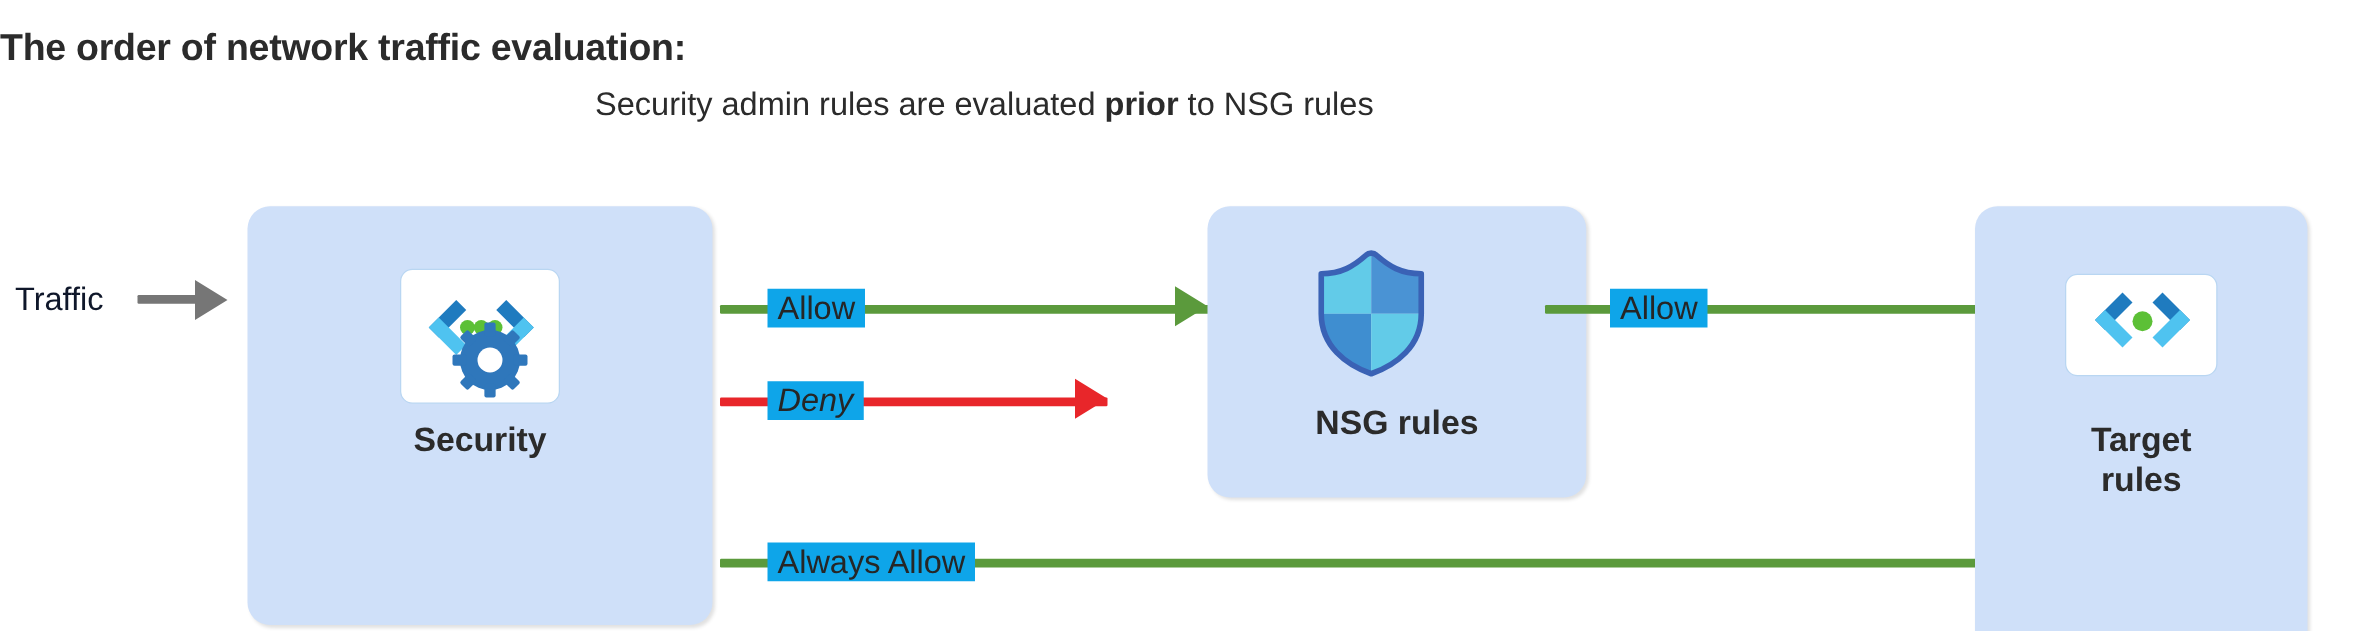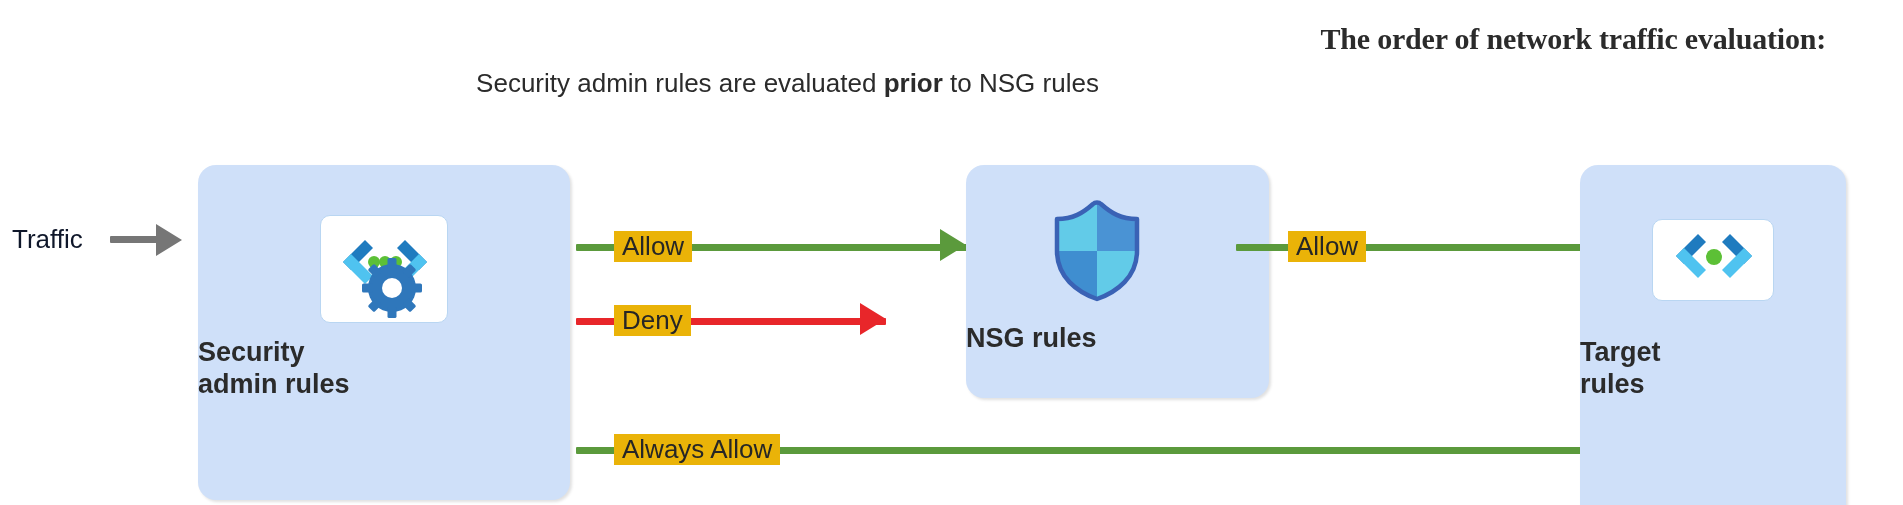--- a/index.html
+++ b/index.html
@@ -9,44 +9,44 @@
     font-family:"Liberation Sans","DejaVu Sans",sans-serif;
     color:#262626;
     overflow:hidden;
     position:relative;
   }
   #stage{position:absolute;left:0;top:0;width:1903px;height:505px;}
 
   
   .title{
     position:absolute;left:0;top:22px;width:1826px;
-    text-align:right;
+    text-align:left;
     font-size:30px;font-weight:bold;letter-spacing:-0.2px;
     color:#2b2b2b;
     white-space:nowrap;
-    font-family:Liberation Serif, serif;
   }
   .subtitle{
     position:absolute;left:0;top:68px;width:1575px;
     text-align:center;
     font-size:26px;font-weight:normal;
     color:#2b2b2b;
     white-space:nowrap;
   }
   .subtitle b{font-weight:bold;}
 
   
   .nodebox{
     position:absolute;
     background:#cfe0f9;
     border-radius:18px;
     box-shadow:2px 2px 3px rgba(0,0,0,0.12);
   }
   .nodebox .caption{
     position:absolute;left:0;width:100%;
+    text-align:center;
     font-size:27px;font-weight:bold;
     color:#2b2b2b;
     line-height:1.18;
   }
 
   
   .icon-chip{
     position:absolute;
     background:#ffffff;
     border:1px solid #b9d6f2;
@@ -69,21 +69,21 @@
   .head.green{border-left:26px solid #5b9a3c;}
   .head.red{border-left:26px solid #e8262a;}
   .head.gray{border-left:26px solid #767676;}
 
   .edge-label{
     position:absolute;
     font-size:26px;
     color:#262626;
     white-space:nowrap;
     text-align:center;
-    background:#eab308;
+    background:#0ea5e9;
     padding:0 8px;
   }
   .plain-label{
     position:absolute;
     font-size:26px;
     color:#0f172a;
     white-space:nowrap;
   }
 </style>
 </head>
@@ -123,31 +123,30 @@
           <rect x="-4.5" y="19" width="9" height="11" rx="1.6" transform="rotate(45)"></rect>
           <rect x="-30" y="-4.5" width="11" height="9" rx="1.6" transform="rotate(45)"></rect>
           <rect x="19" y="-4.5" width="11" height="9" rx="1.6" transform="rotate(45)"></rect>
           <circle cx="0" cy="0" r="10" fill="#ffffff"></circle>
         </g>
       </svg>
     </div>
 
     <div class="caption" style="top:172px;">
       <span>Security</span><br>
-      <span>admin rules</span>
     </div>
   </div>
 
   <div class="seg green" style="left:576px;top:244px;width:440px;"></div>
   <div class="head green" style="left:940px;top:229px;"></div>
   <div class="edge-label" style="left:614px;top:231px;">Allow</div>
 
   <div class="seg red" style="left:576px;top:318px;width:310px;"></div>
   <div class="head red" style="left:860px;top:303px;"></div>
-  <div class="edge-label" style="left:614px;top:305px;">Deny</div>
+  <div class="edge-label" style="left:614px;top:305px;font-style:italic;">Deny</div>
 
   <div class="nodebox" style="left:966px;top:165px;width:303px;height:233px;">
 
     <div style="position:absolute;left:81px;top:28px;width:100px;height:110px;">
       <svg viewBox="0 0 100 110" width="100" height="110" aria-hidden="true">
         <defs>
           <clipPath id="shieldClip">
             <path d="M10 26 C26 26 36 20 46 11 C48 9 52 9 54 11
                      C64 20 74 26 90 26 L90 58
                      C90 84 70 99 50 106 C30 99 10 84 10 58 Z"></path>

